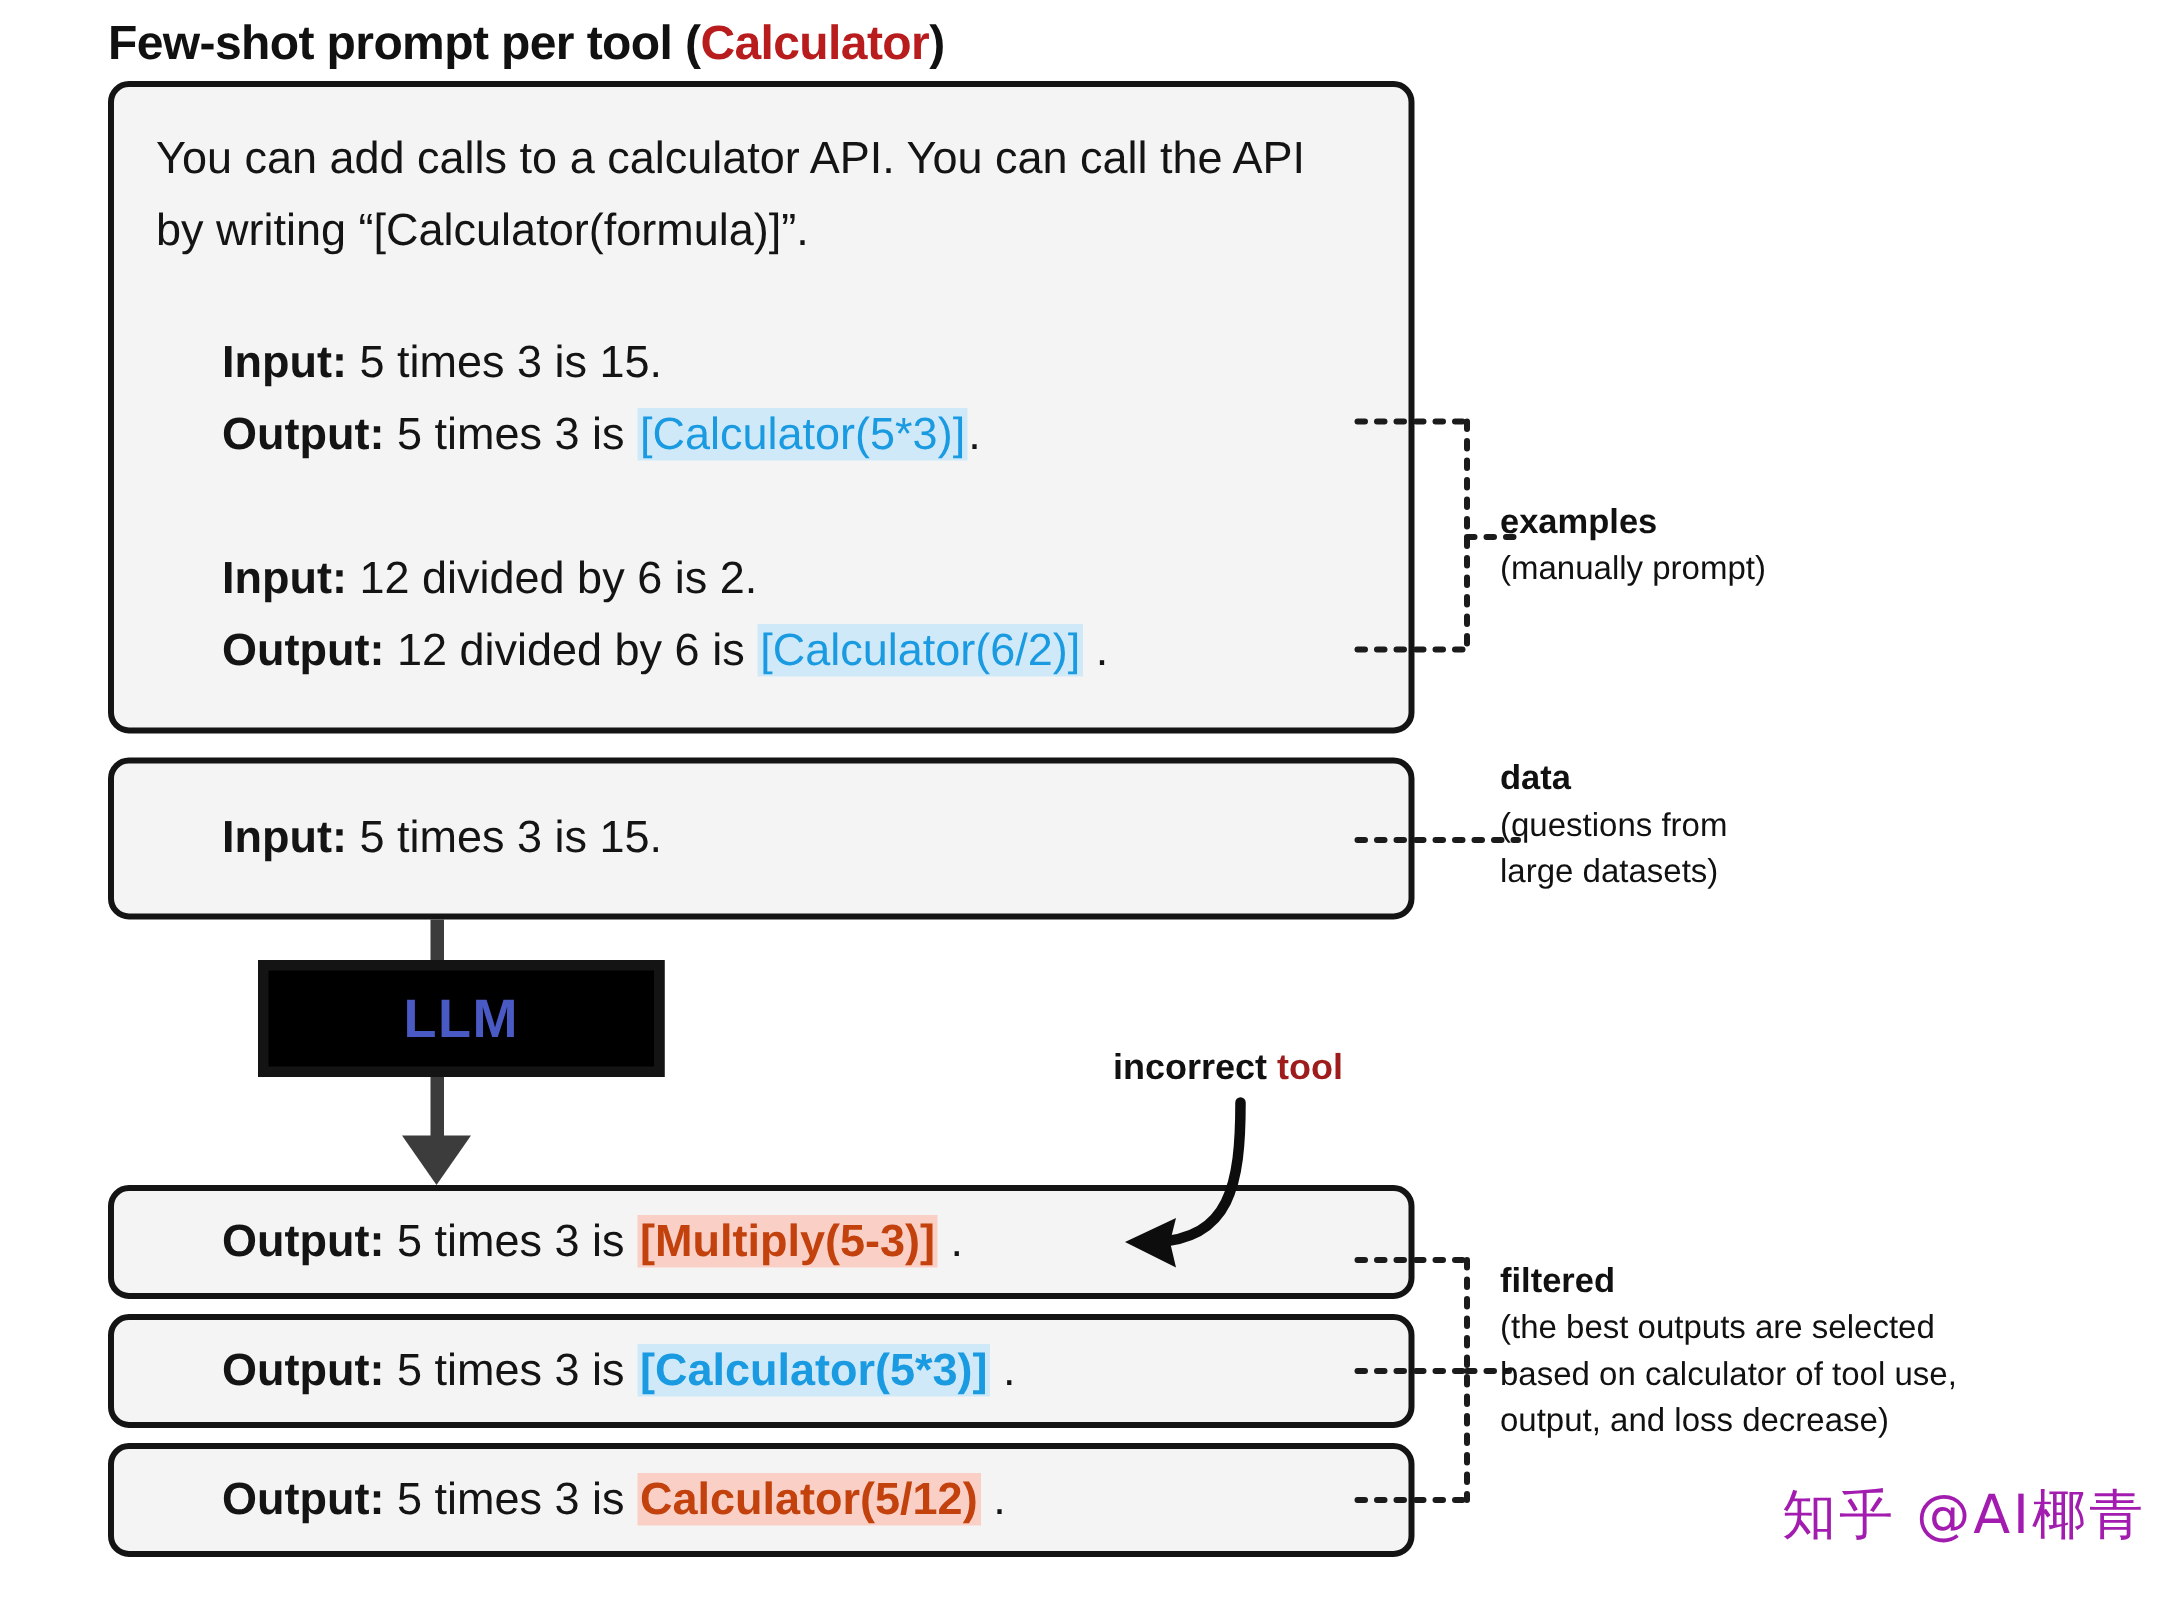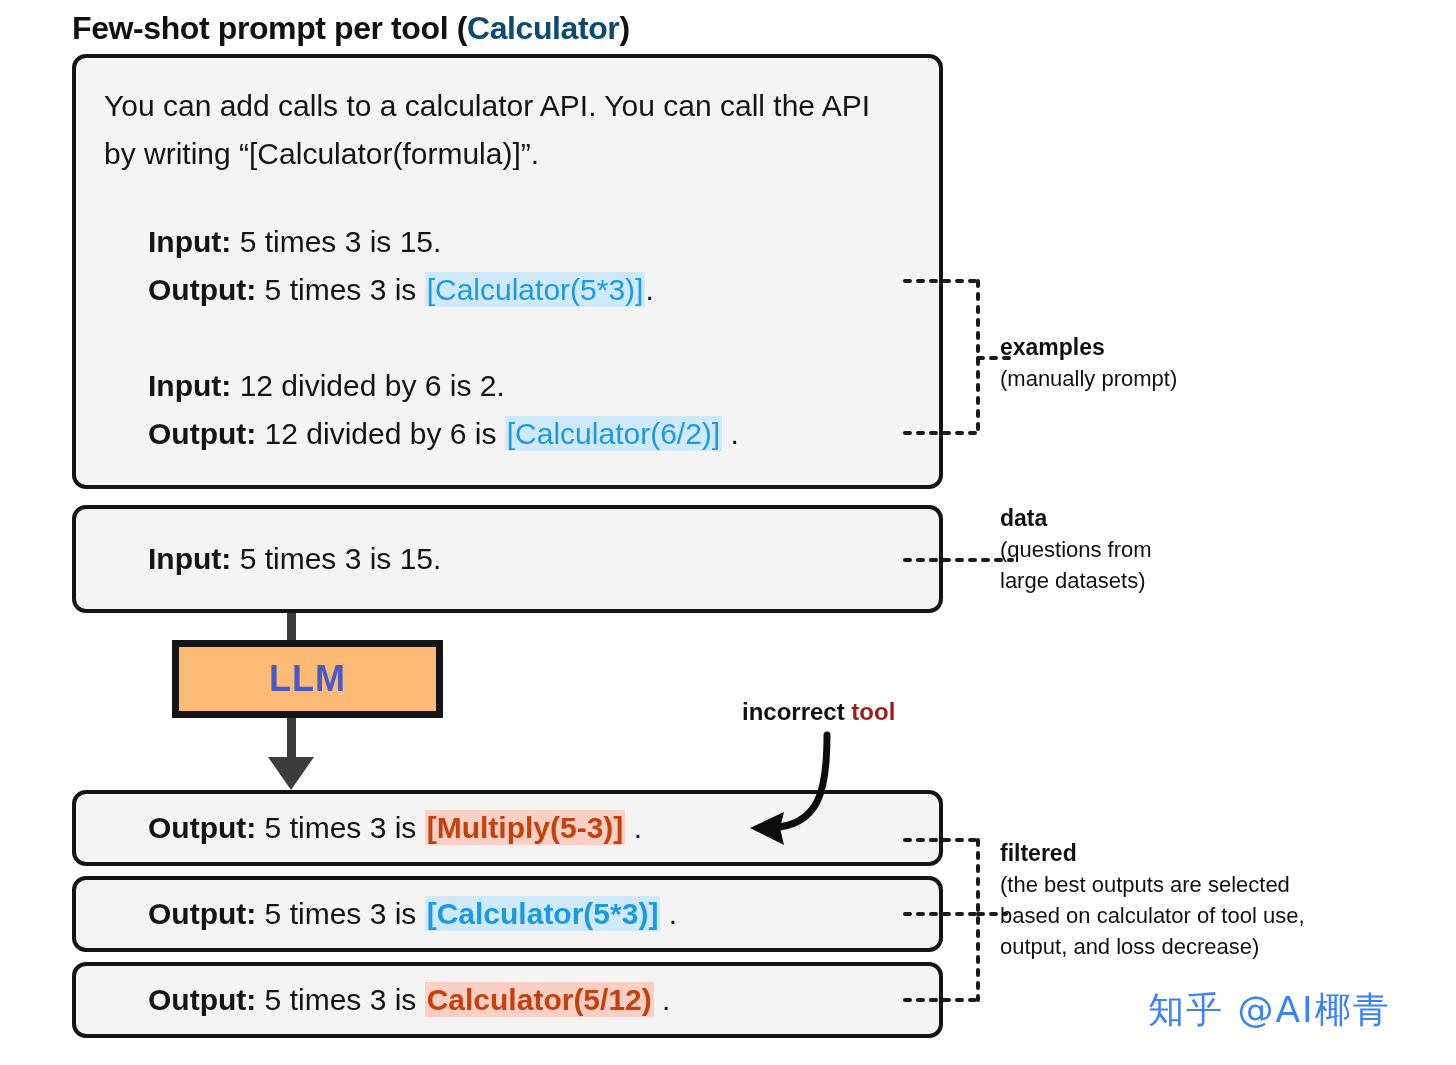--- a/index.html
+++ b/index.html
@@ -15,21 +15,21 @@
   }
   .abs { position: absolute; }
 
   
   #title {
     left: 72px; top: 10px;
     font-size: 32px; font-weight: bold;
     letter-spacing: -0.4px;
     white-space: nowrap;
   }
-  #title .accent { color: #0c4a6e; text-align: center; }
+  #title .accent { color: #b91c1c; text-align: center; }
   #title .paren { color: #111111; }
 
   
   .box {
     background: #f4f4f4;
     border: 4px solid #141414;
     border-radius: 14px;
     box-sizing: border-box;
   }
 
@@ -78,21 +78,21 @@
     left: 28px; top: 50%;
     transform: translateY(-50%);
     font-size: 30px;
     white-space: nowrap;
     color: #141414;
   }
 
   
   #llm-box {
     left: 172px; top: 640px; width: 271px; height: 78px;
-    background: #fdba74;
+    background: #000000;
     border: 7px solid #141414;
     box-sizing: border-box;
     display: flex; align-items: center; justify-content: center;
   }
   #llm-label {
     font-size: 36px; font-weight: bold;
     color: #4a5ac4; letter-spacing: 1px;
   }
 
   
@@ -130,23 +130,23 @@
     font-size: 24px; font-weight: bold;
     white-space: nowrap;
   }
   #annot-incorrect .red { color: #9e1c1c; }
 
   
   #deco { left: 0; top: 0; width: 1456px; height: 1065px; pointer-events: none; }
 
   
   #watermark {
-    left: 1148px; top: 986px;
+    left: 1188px; top: 986px;
     font-size: 36px;
-    color: #3b82f6;
+    color: #a21caf;
     letter-spacing: 2px;
     white-space: nowrap;
     font-family: "DejaVu Sans", sans-serif;
   }
 </style>
 </head>
 <body>
 
 <div class="abs" id="title">
   <span>Few-shot prompt per tool </span><span class="paren">(</span><span class="accent">Calculator</span><span class="paren">)</span>

